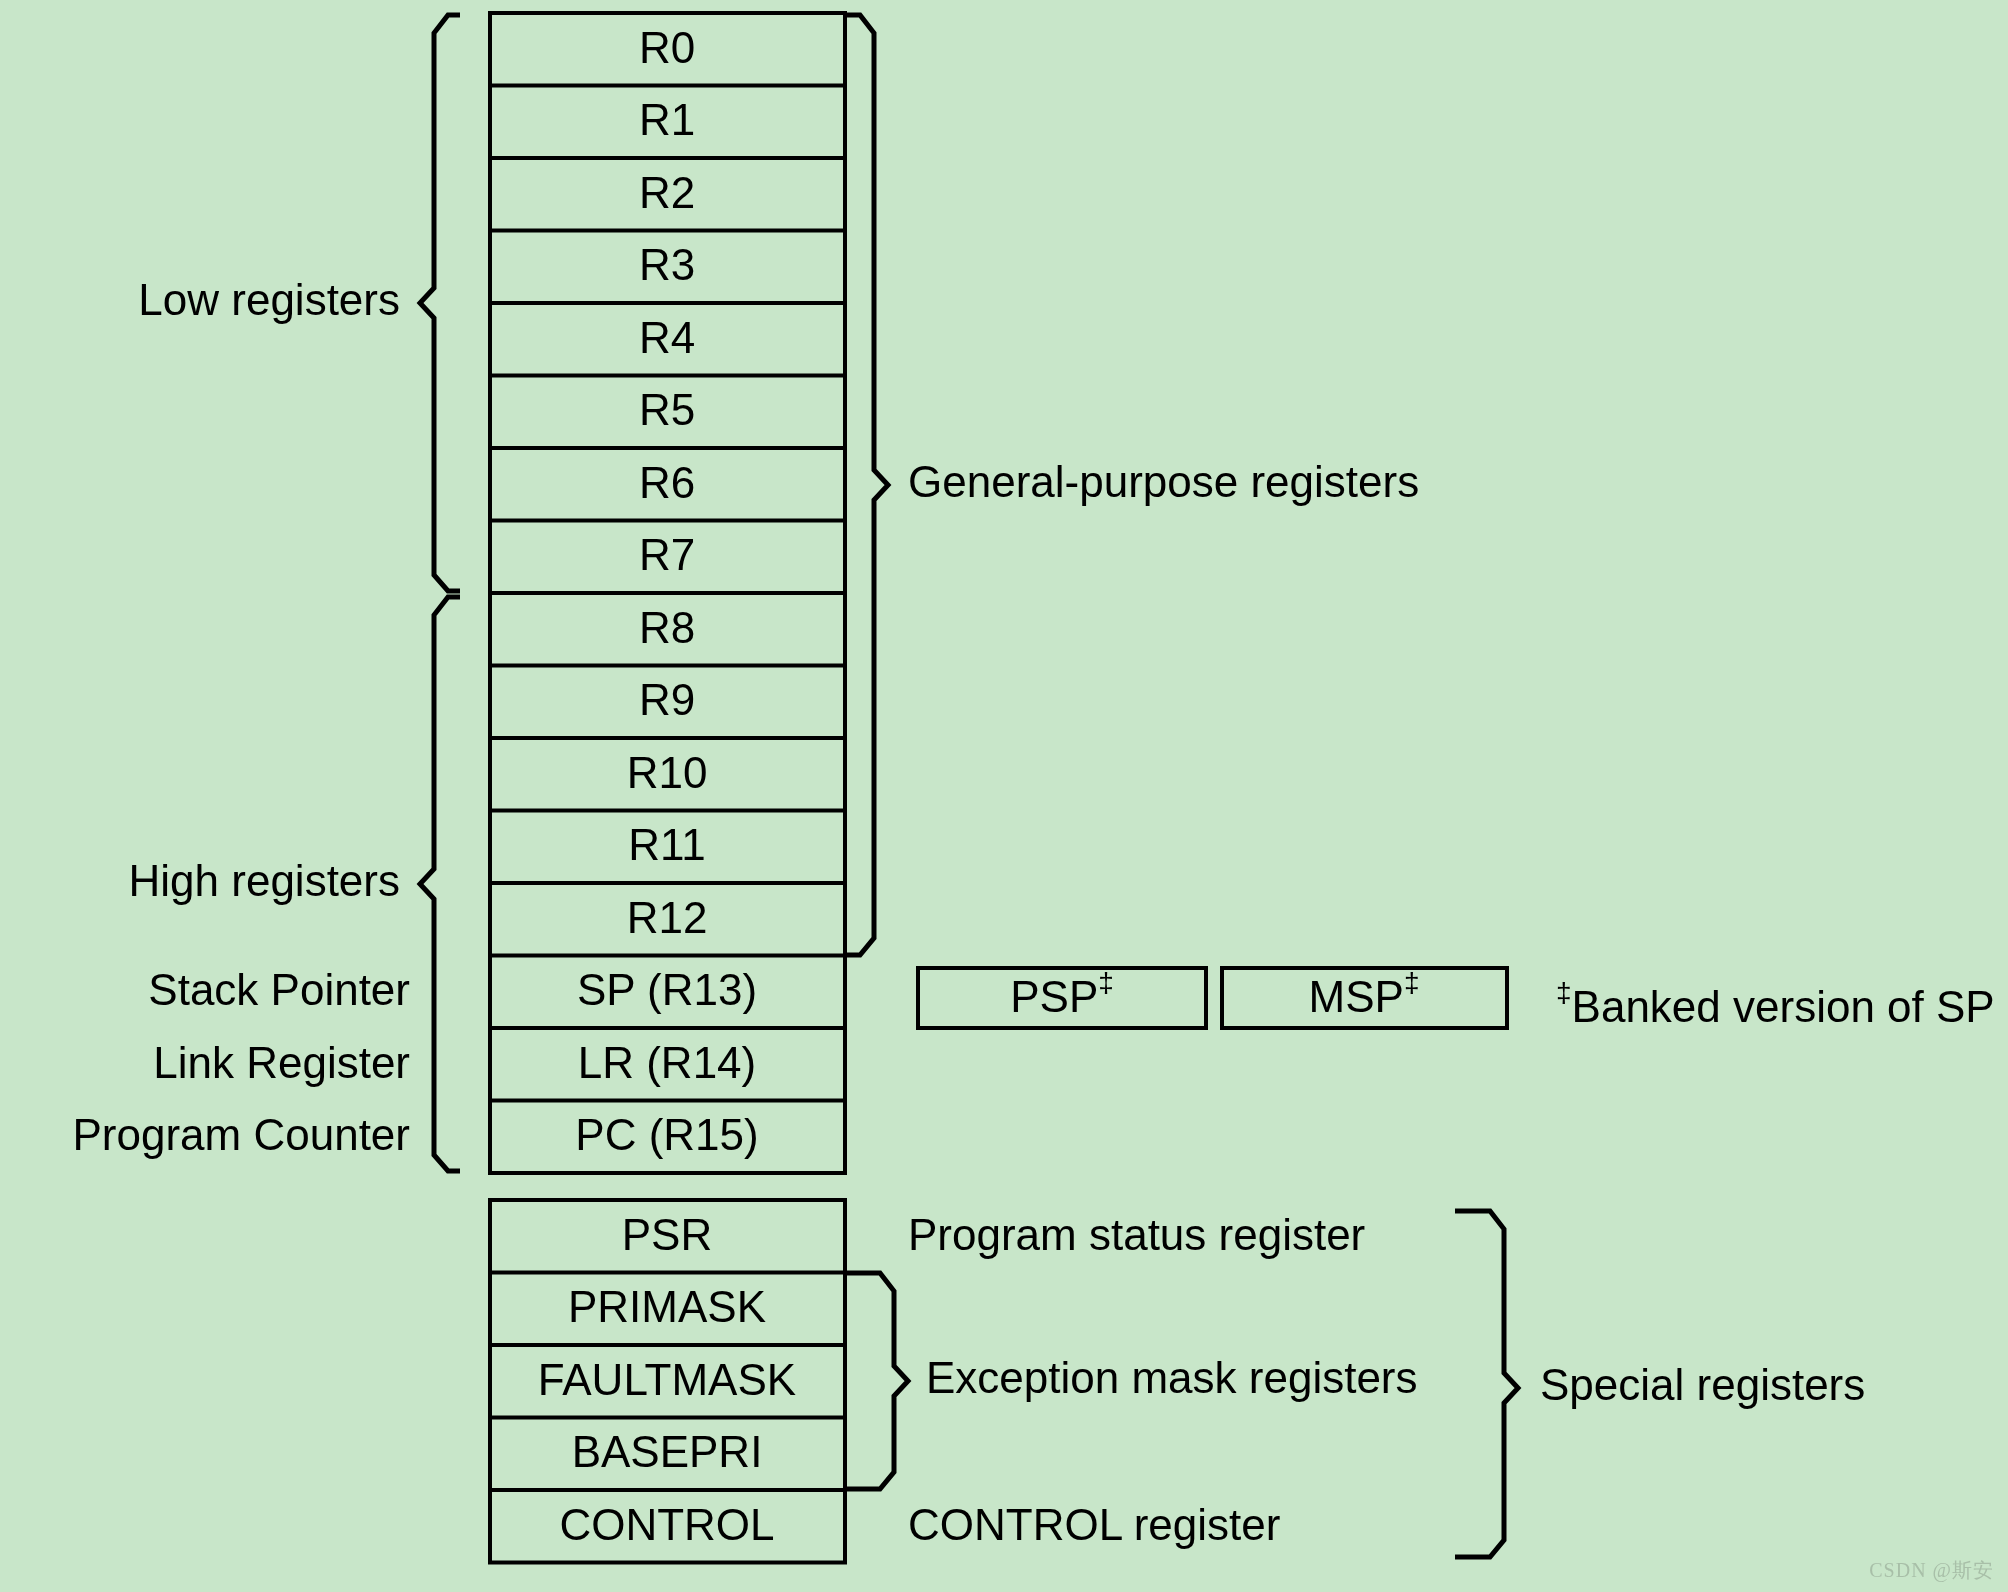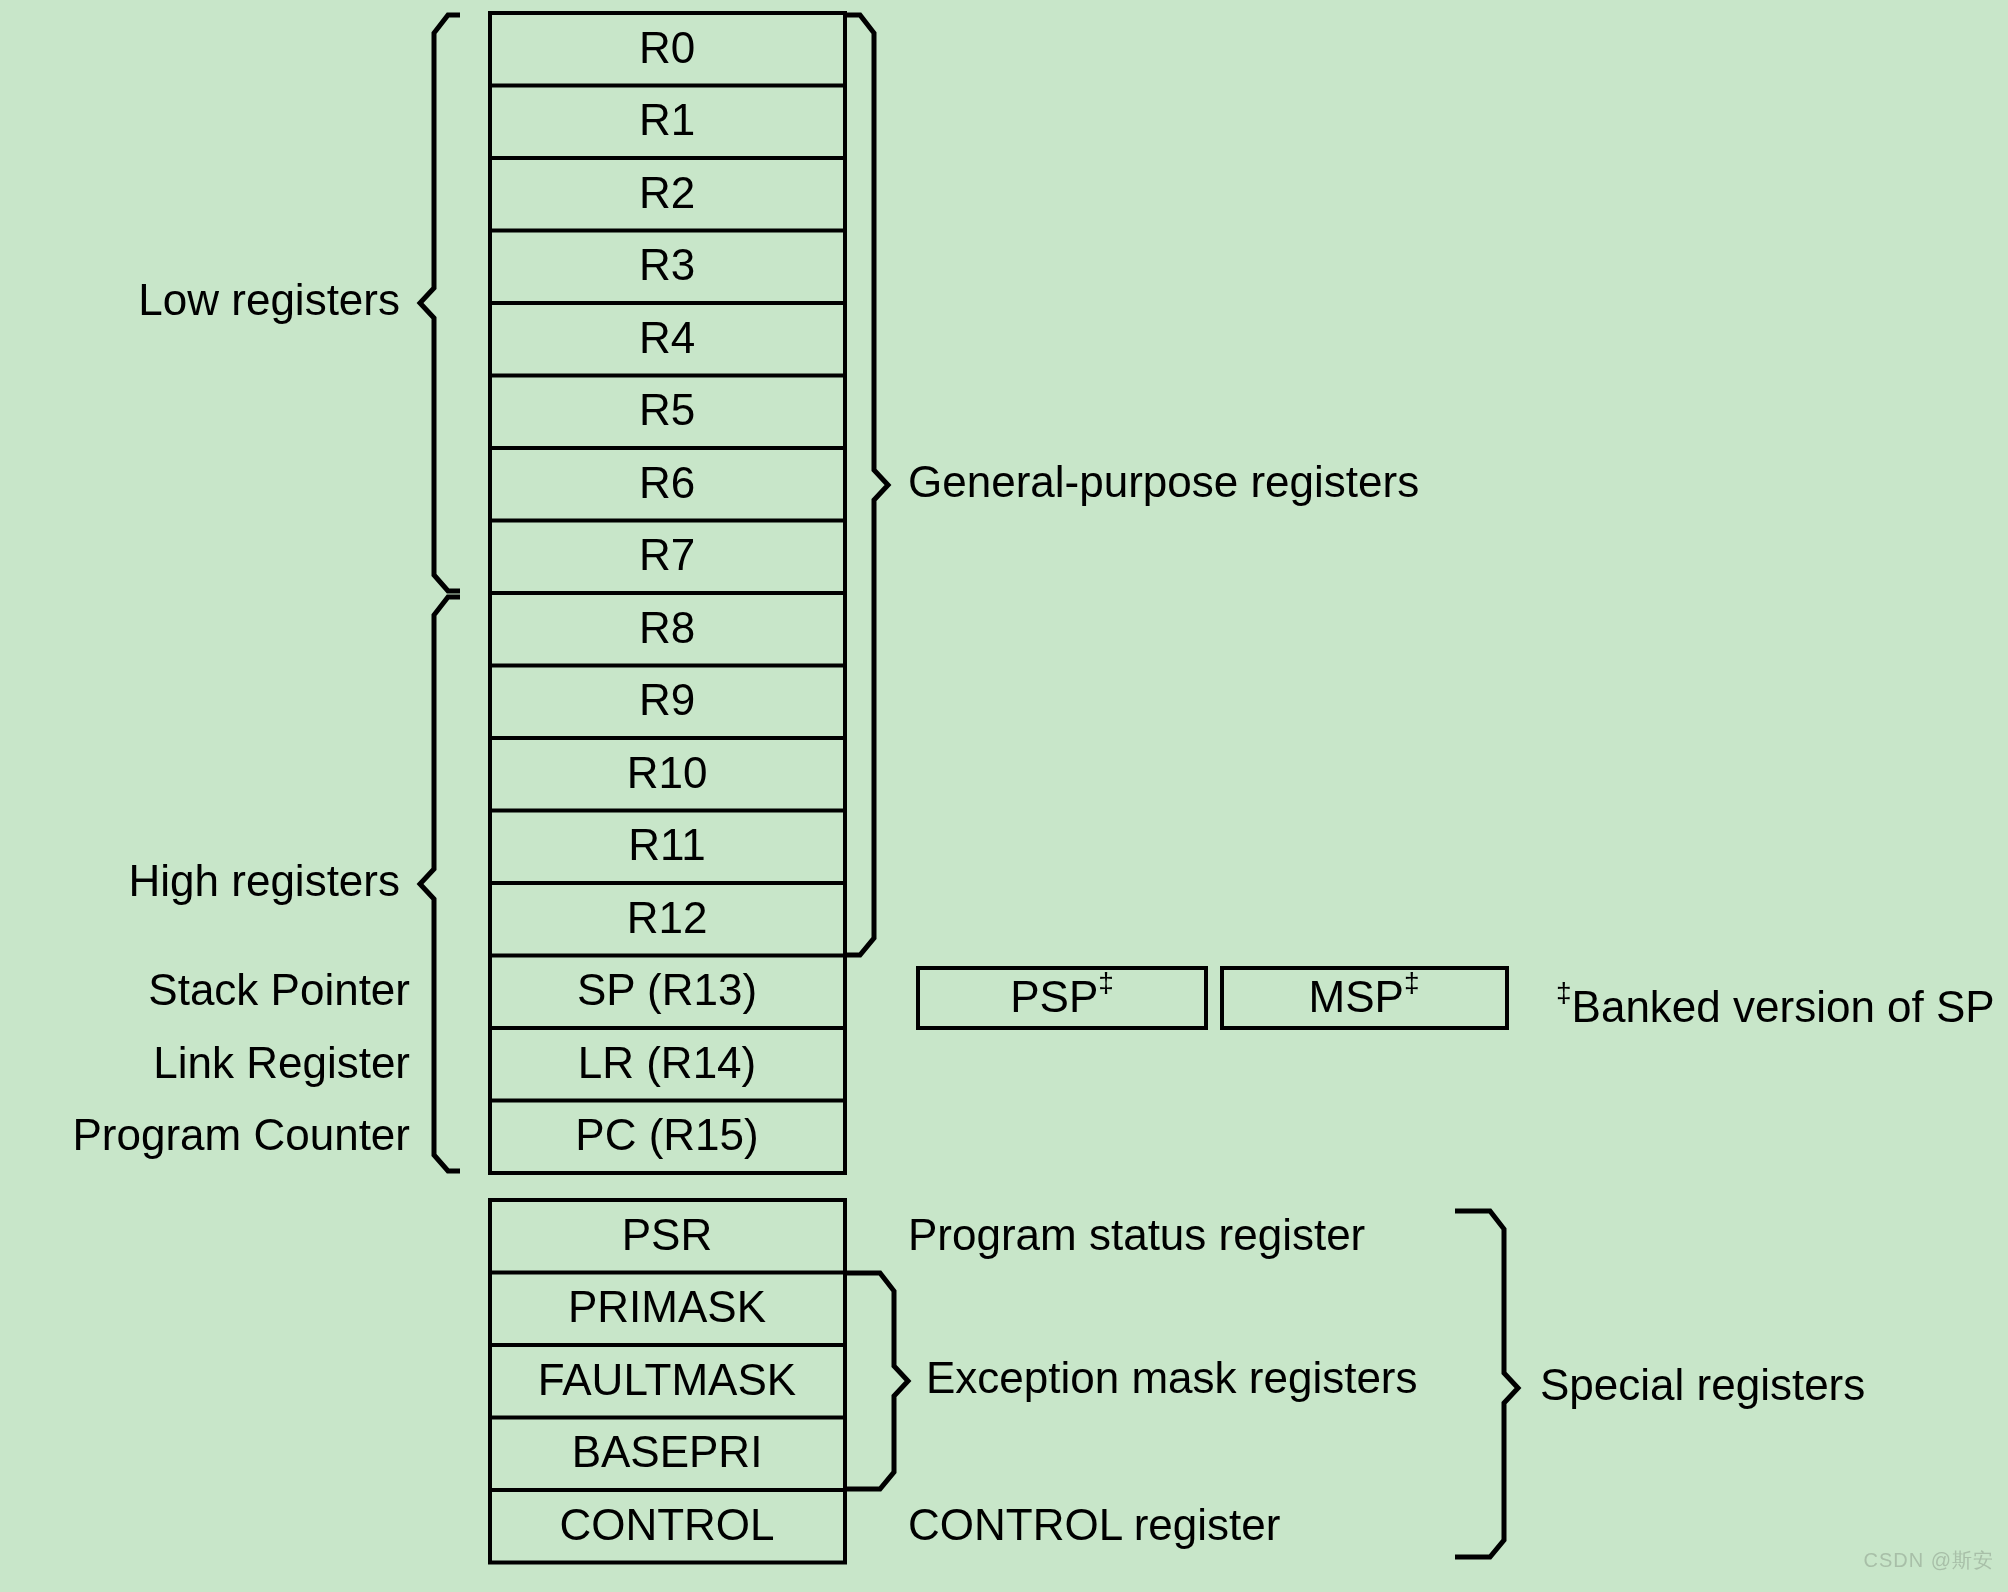--- a/index.html
+++ b/index.html
@@ -70,22 +70,22 @@
   .brace {
     stroke: #000000;
     stroke-width: 5;
     fill: none;
     stroke-linejoin: miter;
     stroke-linecap: butt;
   }
   .watermark {
     position: absolute;
     right: 14px;
-    bottom: 18px;
-    font-family: Liberation Sans, sans-serif;
+    bottom: 8px;
+    font-family: Liberation Serif, serif;
     font-size: 20px;
     color: #a8bfa8;
     letter-spacing: 1px;
     white-space: nowrap;
   }
 </style>
 </head>
 <body>
 
 <div id="stage">

